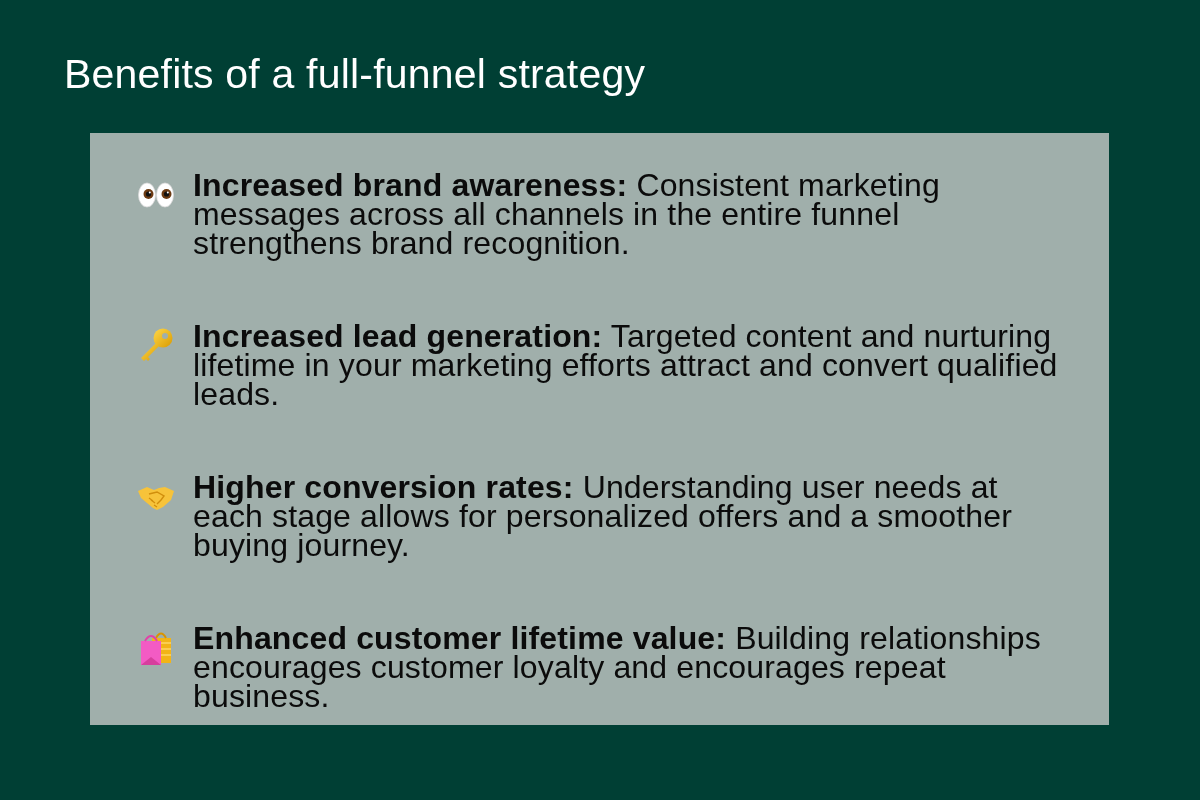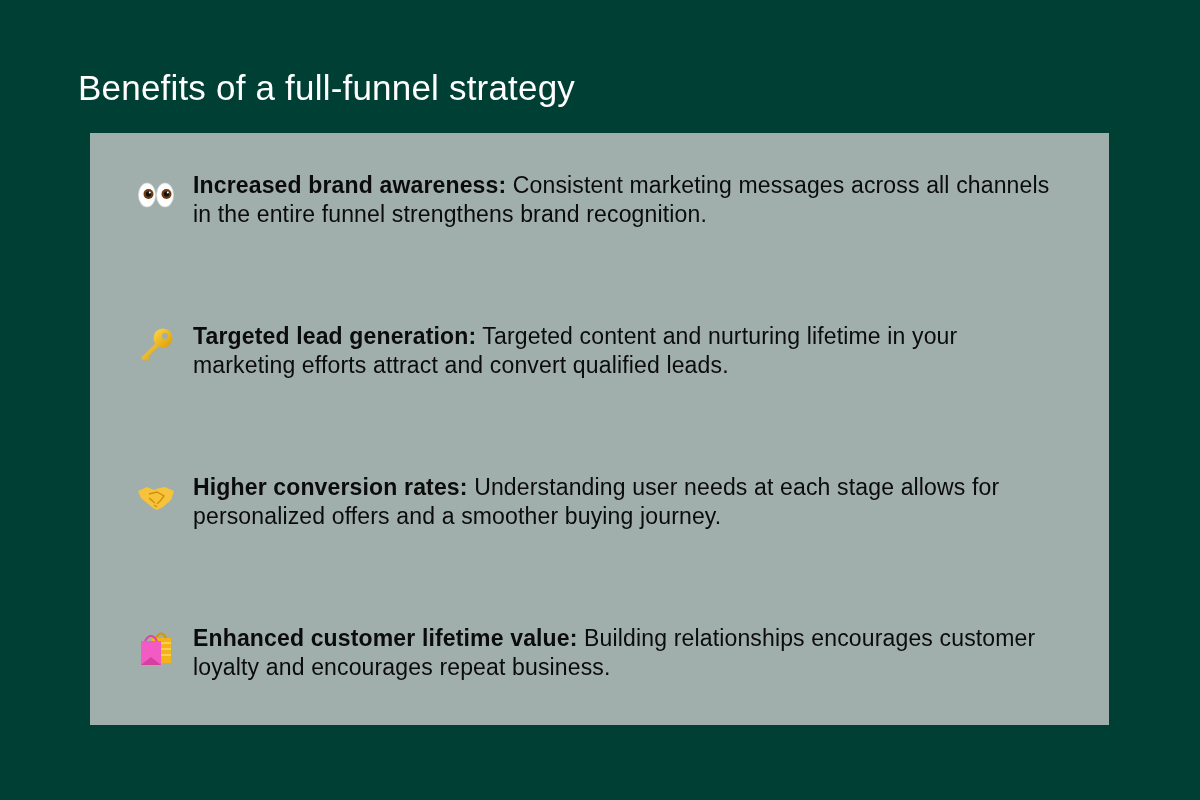--- a/index.html
+++ b/index.html
@@ -11,23 +11,23 @@
       height: 800px;
       background: #003f34;
       position: relative;
       overflow: hidden;
       font-family: "Liberation Sans", "DejaVu Sans", sans-serif;
     }
     .page-title {
       position: absolute;
       left: 64px;
       top: 52px;
-      margin: 14px;
+      margin: 0;
       color: #ffffff;
-      font-size: 35px;
+      font-size: 41px;
       font-weight: 500;
       letter-spacing: 0.2px;
       line-height: 44px;
     }
     .panel {
       position: absolute;
       left: 90px;
       top: 133px;
       width: 1019px;
       height: 592px;
@@ -47,21 +47,21 @@
       display: flex;
       align-items: center;
       justify-content: center;
       margin-top: 4px;
       margin-right: 17px;
     }
     .item .icon svg {
       display: block;
     }
     .item .text {
-      font-size: 23px;
+      font-size: 32px;
       line-height: 29px;
       color: #0b0b0b;
       letter-spacing: 0.15px;
     }
     .item .text b {
       font-weight: 700;
     }
     .item-0 { top: 38px; }
     .item-1 { top: 189px; }
     .item-2 { top: 340px; }
@@ -97,21 +97,21 @@
           <linearGradient id="keyg" x1="0" y1="0" x2="1" y2="1">
             <stop offset="0" stop-color="#ffd84a"></stop>
             <stop offset="1" stop-color="#d99a00"></stop>
           </linearGradient>
         </defs>
         <circle cx="26" cy="11" r="9.5" fill="url(#keyg)"></circle>
         <circle cx="28" cy="9" r="3" fill="#a0afab"></circle>
         <path d="M19 16 L4 31 L7 34 L9 32 L11 34 L13 32 L11 30 L22 19 Z" fill="url(#keyg)"></path>
       </svg>
     </span>
-    <div class="text"><b>Targeted lead generation:</b> <span>Targeted content and nurturing lifetime in your marketing efforts attract and convert qualified leads.</span></div>
+    <div class="text"><b>Increased lead generation:</b> <span>Targeted content and nurturing lifetime in your marketing efforts attract and convert qualified leads.</span></div>
   </div>
 
   <div class="item item-2">
     <span class="icon">
       <svg width="38" height="30" viewBox="0 0 38 30">
         <path d="M1 9 L10 5 L17 8 L22 6 L28 5 L37 9 L34 18 L26 25 L20 28 L16 26 L10 21 L4 16 Z" fill="#f7c33a"></path>
         <path d="M12 12 L20 10 L27 14 L24 18 L20 22" fill="none" stroke="#d18e0c" stroke-width="1.4"></path>
         <path d="M14 18 L18 21 M12 16 L16 19 M17 23 L20 25" stroke="#d18e0c" stroke-width="1.2"></path>
       </svg>
     </span>

